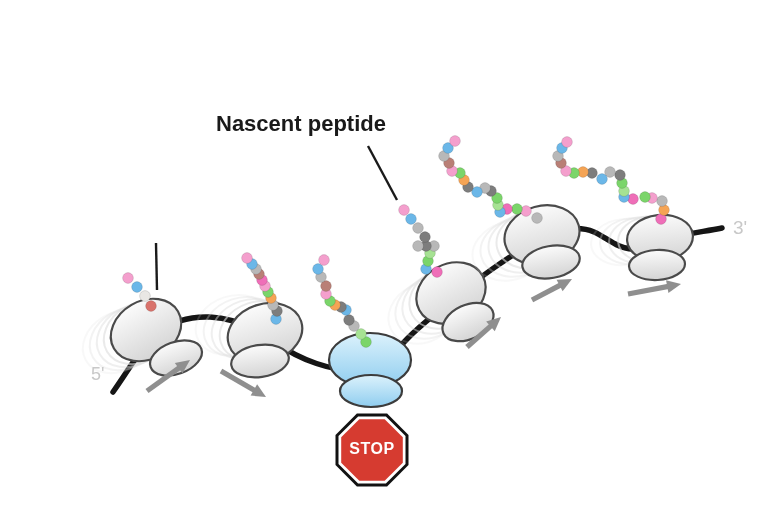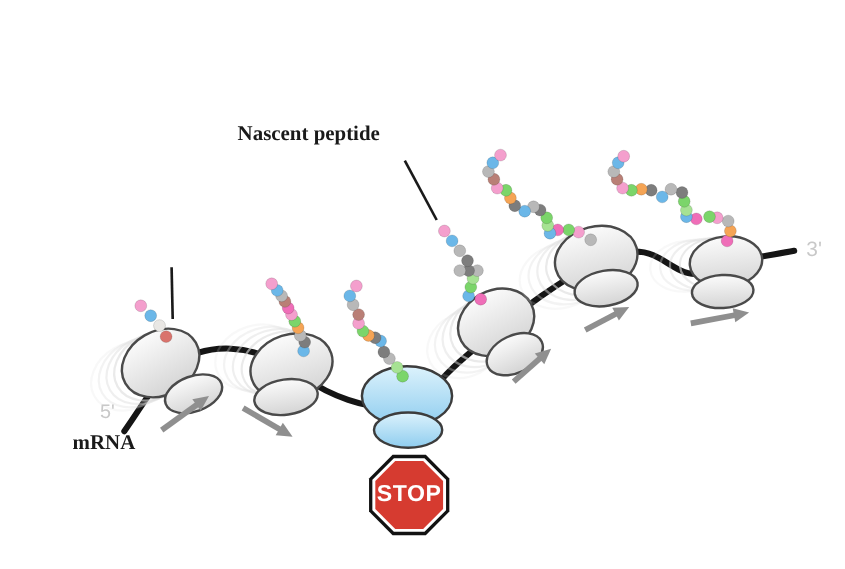--- a/index.html
+++ b/index.html
@@ -7,25 +7,25 @@
     --muted:#C8C8C8;
     --bg:#FFFFFF;
   }
   html,body{margin:0;padding:0;background:var(--bg);}
   .stage{
     position:relative;width:768px;height:517px;background:var(--bg);
     overflow:hidden;font-family:"Liberation Sans",sans-serif;
   }
   .stage svg{position:absolute;left:0;top:0;}
   .lbl{position:absolute;color:var(--text);white-space:nowrap;line-height:1.05;}
-  .lbl.bold{font-weight:bold;font-size:19px;font-family:Liberation Serif, serif;}
+  .lbl.bold{font-weight:bold;font-size:22px;}
   .lbl.muted{color:var(--muted);font-weight:normal;}
   .stop-text{
     position:absolute;left:372px;top:449px;transform:translate(-50%,-50%);
-    color:#fff;font-weight:bold;font-size:21px;letter-spacing:.5px;
+    color:#fff;font-weight:bold;font-size:16px;letter-spacing:.5px;
     font-family:"Liberation Sans",sans-serif;white-space:nowrap;
   }
 </style>
 </head>
 <body>
 
 <div class="stage">
   <svg id="scene" width="768" height="517" viewBox="0 0 768 517">
       <defs>
         <linearGradient id="gg" x1="0" y1="0" x2="0" y2="1">
@@ -194,17 +194,16 @@
       <line x1="156" y1="243" x2="157" y2="290" stroke="#1A1A1A" stroke-width="2.4"></line>
       <line x1="368" y1="146" x2="397" y2="200" stroke="#1A1A1A" stroke-width="2.4"></line>
       <g>
         <polygon points="408.5,465.1 387.1,486.5 356.9,486.5 335.5,465.1 335.5,434.9 356.9,413.5 387.1,413.5 408.5,434.9" fill="#121212"></polygon>
         <polygon points="405.5,463.9 385.9,483.5 358.1,483.5 338.5,463.9 338.5,436.1 358.1,416.5 385.9,416.5 405.5,436.1" fill="#FFFFFF"></polygon>
         <polygon points="402.8,462.7 384.7,480.8 359.3,480.8 341.2,462.7 341.2,437.3 359.3,419.2 384.7,419.2 402.8,437.3" fill="#D63B30"></polygon>
       </g>
     </svg>
 
   <div class="lbl bold" style="left:216px;top:112px">Nascent peptide</div>
-  <div class="lbl bold" style="left:66px;top:393px">mRNA</div>
   <div class="lbl muted" style="left:91px;top:365px;font-size:18px">5'</div>
   <div class="lbl muted" style="left:733px;top:218px;font-size:19px">3'</div>
   <div class="stop-text">STOP</div>
 </div>
 
 </body></html>

